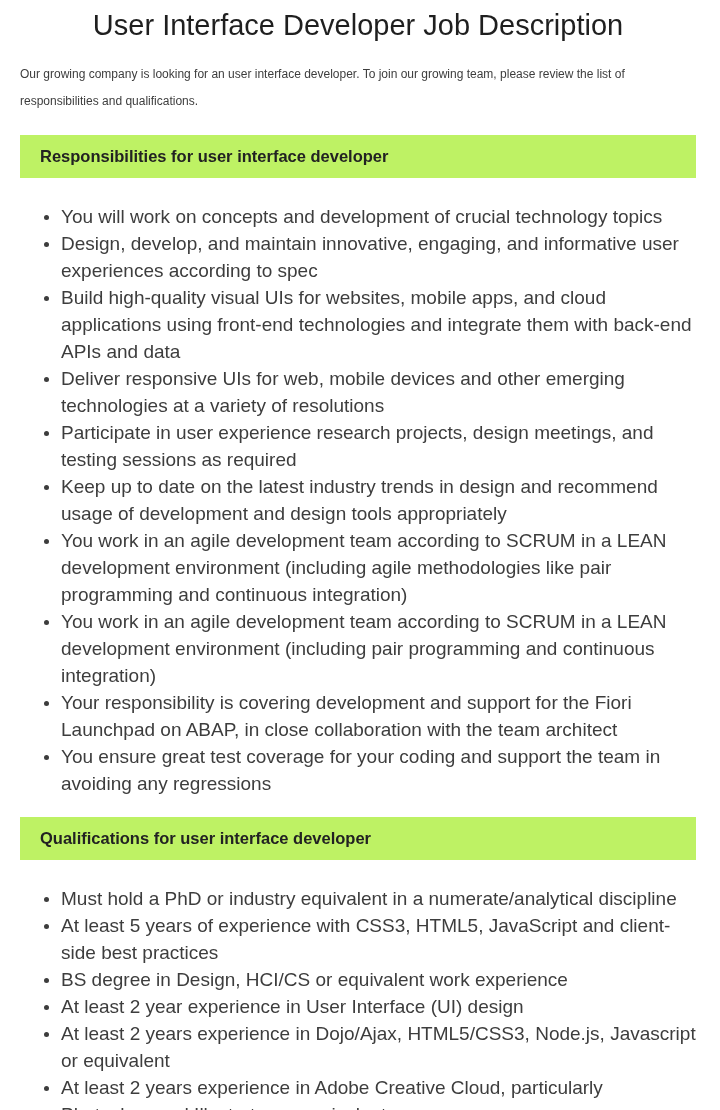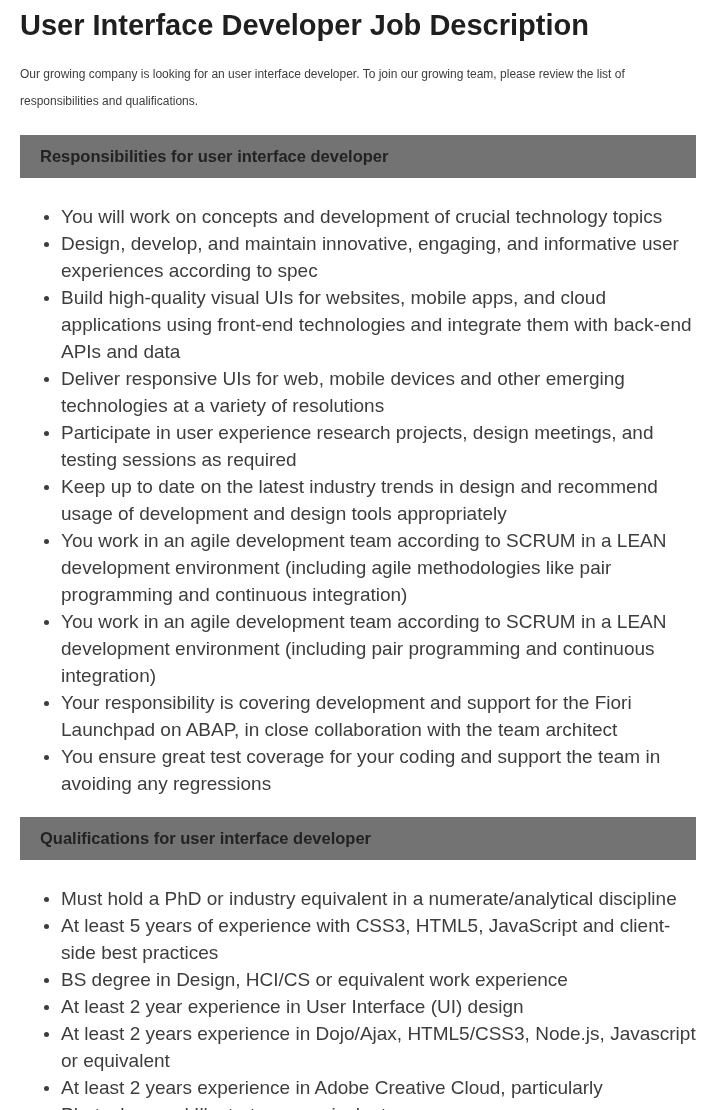--- a/index.html
+++ b/index.html
@@ -16,33 +16,34 @@
   }
   .page {
     box-sizing: border-box;
     width: 720px;
     padding: 0 24px 20px 20px;
   }
   .title {
     margin: 7px 0 0 0;
     font-size: 29px;
     line-height: 1.25;
-    font-weight: 700;
+    font-weight: 400;
+    text-align: center;
     color: #1f1f1f;
   }
   .intro {
     margin: 18px 0 0 0;
     font-size: 12px;
     line-height: 27px;
     max-width: 648px;
     color: #3d3d3d;
   }
   .section-header {
     margin-top: 20px;
-    background: #737373;
+    background: #bef264;
     padding: 12px 10px 12px 20px;
     font-size: 16.5px;
     font-weight: 700;
     color: #222222;
   }
   .bullet-list {
     margin: 25px 0 0 0;
     padding: 0 0 0 41px;
     list-style-type: disc;
   }

